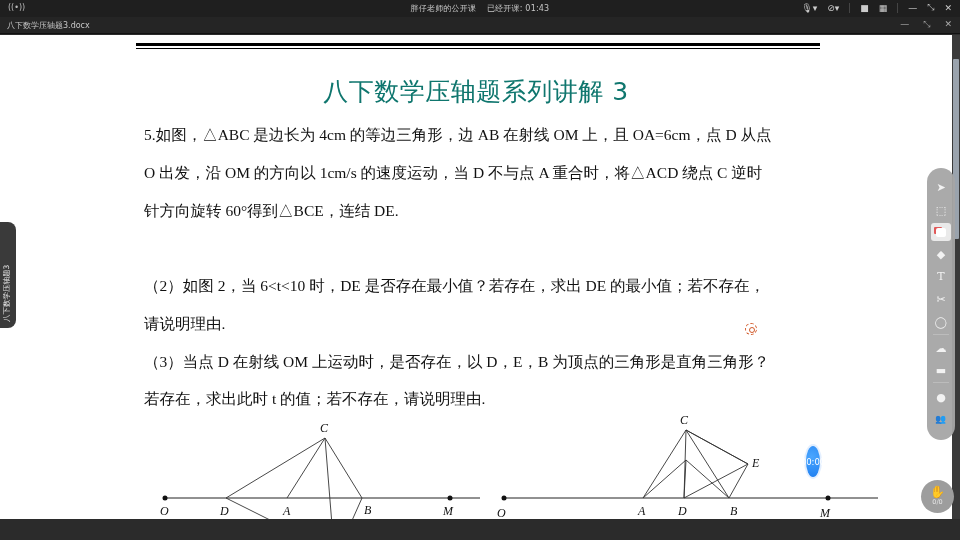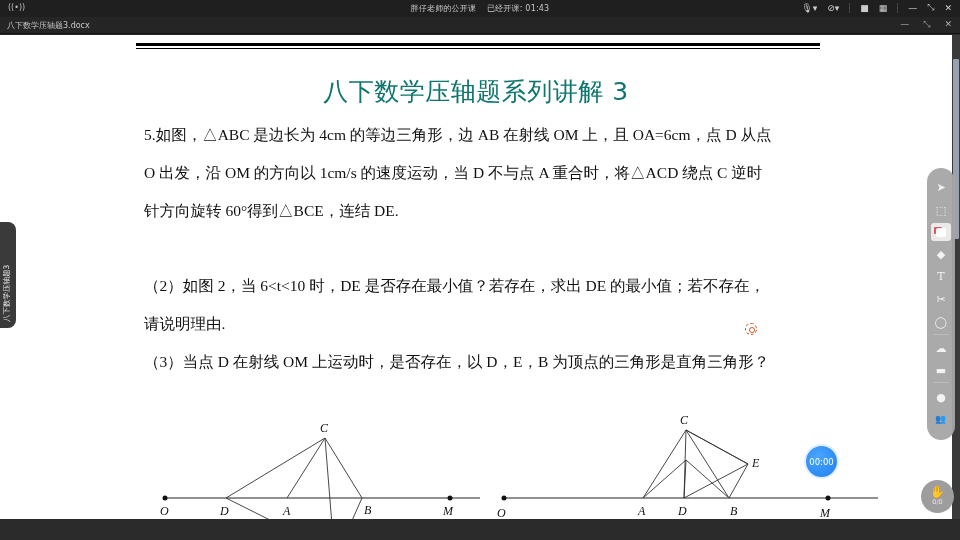--- a/index.html
+++ b/index.html
@@ -30,21 +30,21 @@
   .para { position: absolute; left: 144px; font-family: "Liberation Serif", serif; font-size: 15.5px; color: #111; white-space: nowrap; }
 
   .cursor-mark { position: absolute; left: 745px; top: 288px; width: 12px; height: 12px; border: 1px dashed #d25a2a; border-radius: 50%; }
   .cursor-mark::after { content: ""; position: absolute; left: 3px; top: 3px; width: 4px; height: 4px; border: 1px solid #d25a2a; border-radius: 50%; }
 
   
   .fig { position: absolute; }
   .fig text { font-family: "Liberation Serif", serif; font-style: italic; font-size: 12px; fill: #111; }
 
   
-  .timer { position: absolute; left: 806px; top: 446px; width: 31px; height: 31px; border-radius: 50%; background: radial-gradient(circle at 40% 35%, #4aa6ff, #1f7ff0); box-shadow: 0 0 0 2px #e3efff; color: #fff; font-size: 8.5px; display: flex; align-items: center; justify-content: center; }
+  .timer { position: absolute; left: 806px; top: 446px; width: 14px; height: 31px; border-radius: 50%; background: radial-gradient(circle at 40% 35%, #4aa6ff, #1f7ff0); box-shadow: 0 0 0 2px #e3efff; color: #fff; font-size: 8.5px; display: flex; align-items: center; justify-content: center; }
 
   
   .sidetab { position: absolute; left: 0; top: 222px; width: 16px; height: 106px; background: #3a3a3a; border-radius: 0 8px 8px 0; }
   .sidetab span { position: absolute; left: 2px; top: 100px; transform-origin: 0 0; transform: rotate(-90deg); color: #e6e6e6; font-size: 7.5px; white-space: nowrap; }
 
   
   .toolbar { position: absolute; left: 927px; top: 168px; width: 28px; height: 272px; background: #a6a6a6; border-radius: 14px; opacity: 0.95; }
   .tool { position: absolute; left: 4px; width: 20px; height: 18px; color: #f2f2f2; font-size: 11px; display: flex; align-items: center; justify-content: center; }
   .tool.active { background: #e9e9e9; border-radius: 3px; color: #fff; }
   .tool.active .pen { width: 10px; height: 9px; background: #fff; border-radius: 2px; box-shadow: -3px -2px 0 -1px #e05050; }
@@ -102,20 +102,21 @@
     <div class="rule1"></div>
     <div class="rule2"></div>
     <div class="doc-title">八下数学压轴题系列讲解 3</div>
 
     <div class="para" style="top:90px">5.如图，△ABC 是边长为 4cm 的等边三角形，边 AB 在射线 OM 上，且 OA=6cm，点 D 从点</div>
     <div class="para" style="top:128px">O 出发，沿 OM 的方向以 1cm/s 的速度运动，当 D 不与点 A 重合时，将△ACD 绕点 C 逆时</div>
     <div class="para" style="top:166px">针方向旋转 60°得到△BCE，连结 DE.</div>
     <div class="para" style="top:241px">（2）如图 2，当 6&lt;t&lt;10 时，DE 是否存在最小值？若存在，求出 DE 的最小值；若不存在，</div>
     <div class="para" style="top:279px">请说明理由.</div>
     <div class="para" style="top:317px">（3）当点 D 在射线 OM 上运动时，是否存在，以 D，E，B 为顶点的三角形是直角三角形？</div>
+    <div class="para" style="top:354px">若存在，求出此时 t 的值；若不存在，请说明理由.</div>
 
     <div class="cursor-mark"></div>
 
     <svg class="fig" style="left:150px;top:380px" width="340" height="110" viewBox="0 0 340 110">
       <line x1="15" y1="83" x2="330" y2="83" stroke="#222" stroke-width="1"></line>
       <circle cx="15" cy="83" r="2.5" fill="#111"></circle>
       <circle cx="300" cy="83" r="2.5" fill="#111"></circle>
       <line x1="76" y1="83" x2="175" y2="23" stroke="#333" stroke-width="0.9"></line>
       <line x1="137" y1="83" x2="175" y2="23" stroke="#333" stroke-width="0.9"></line>
       <line x1="212" y1="83" x2="175" y2="23" stroke="#333" stroke-width="0.9"></line>

